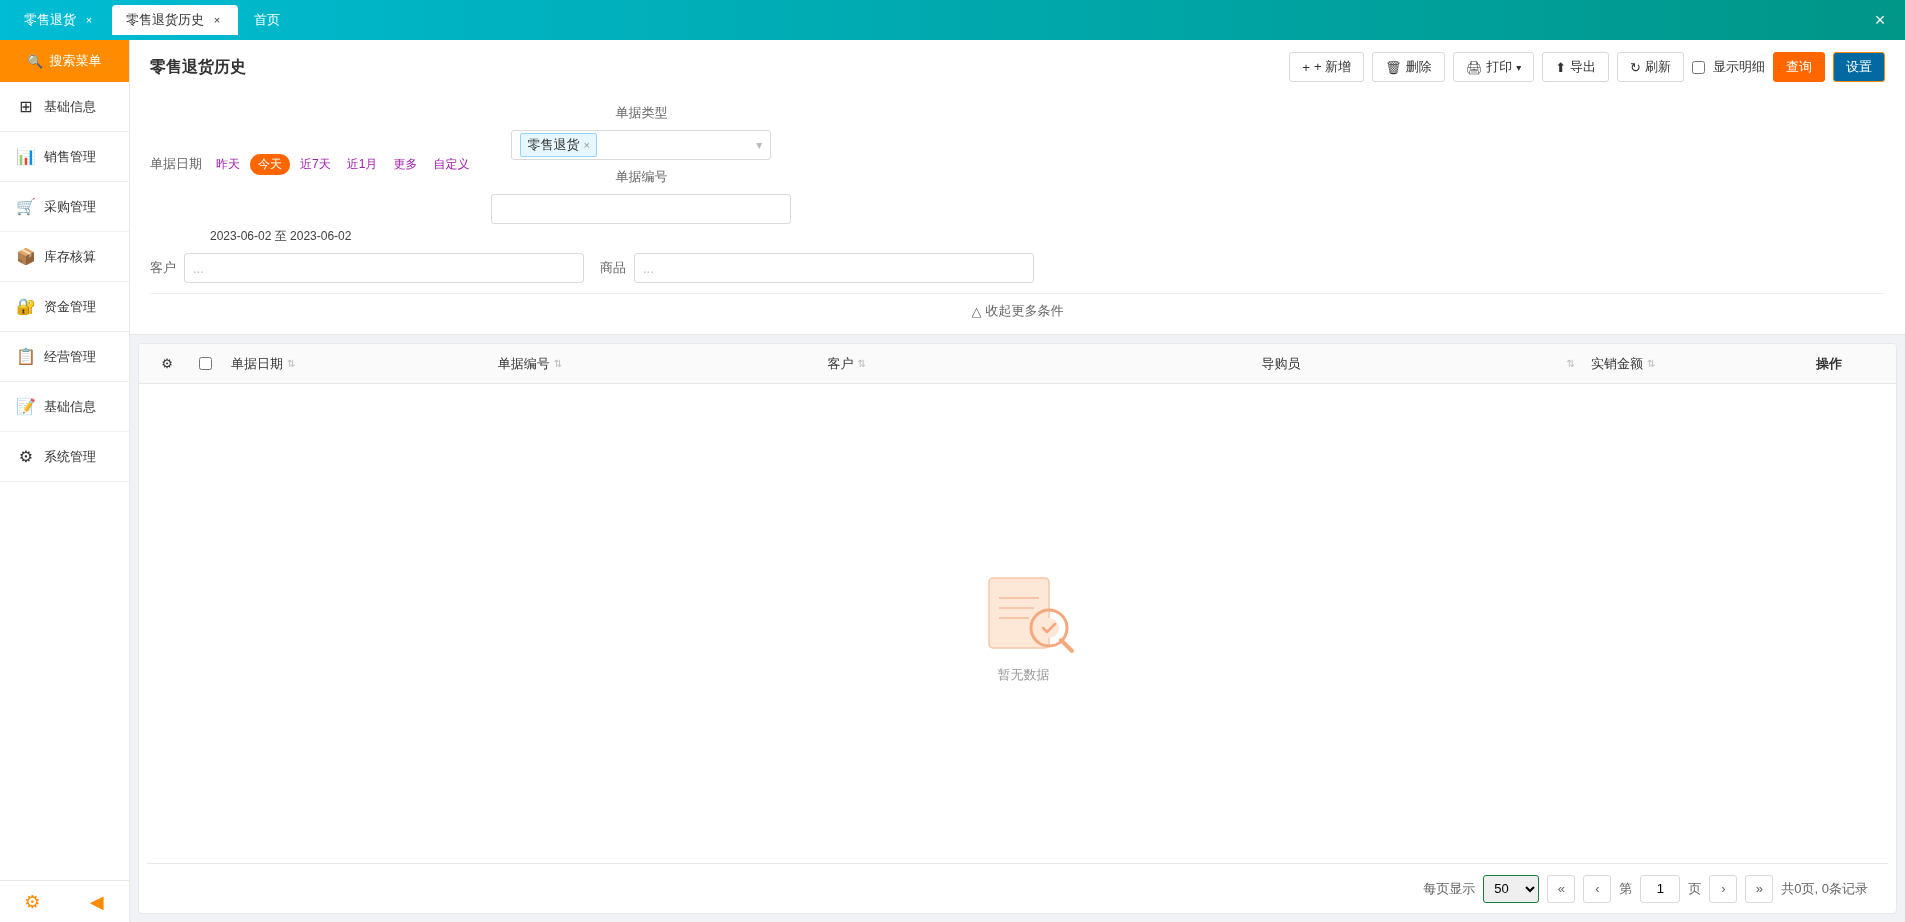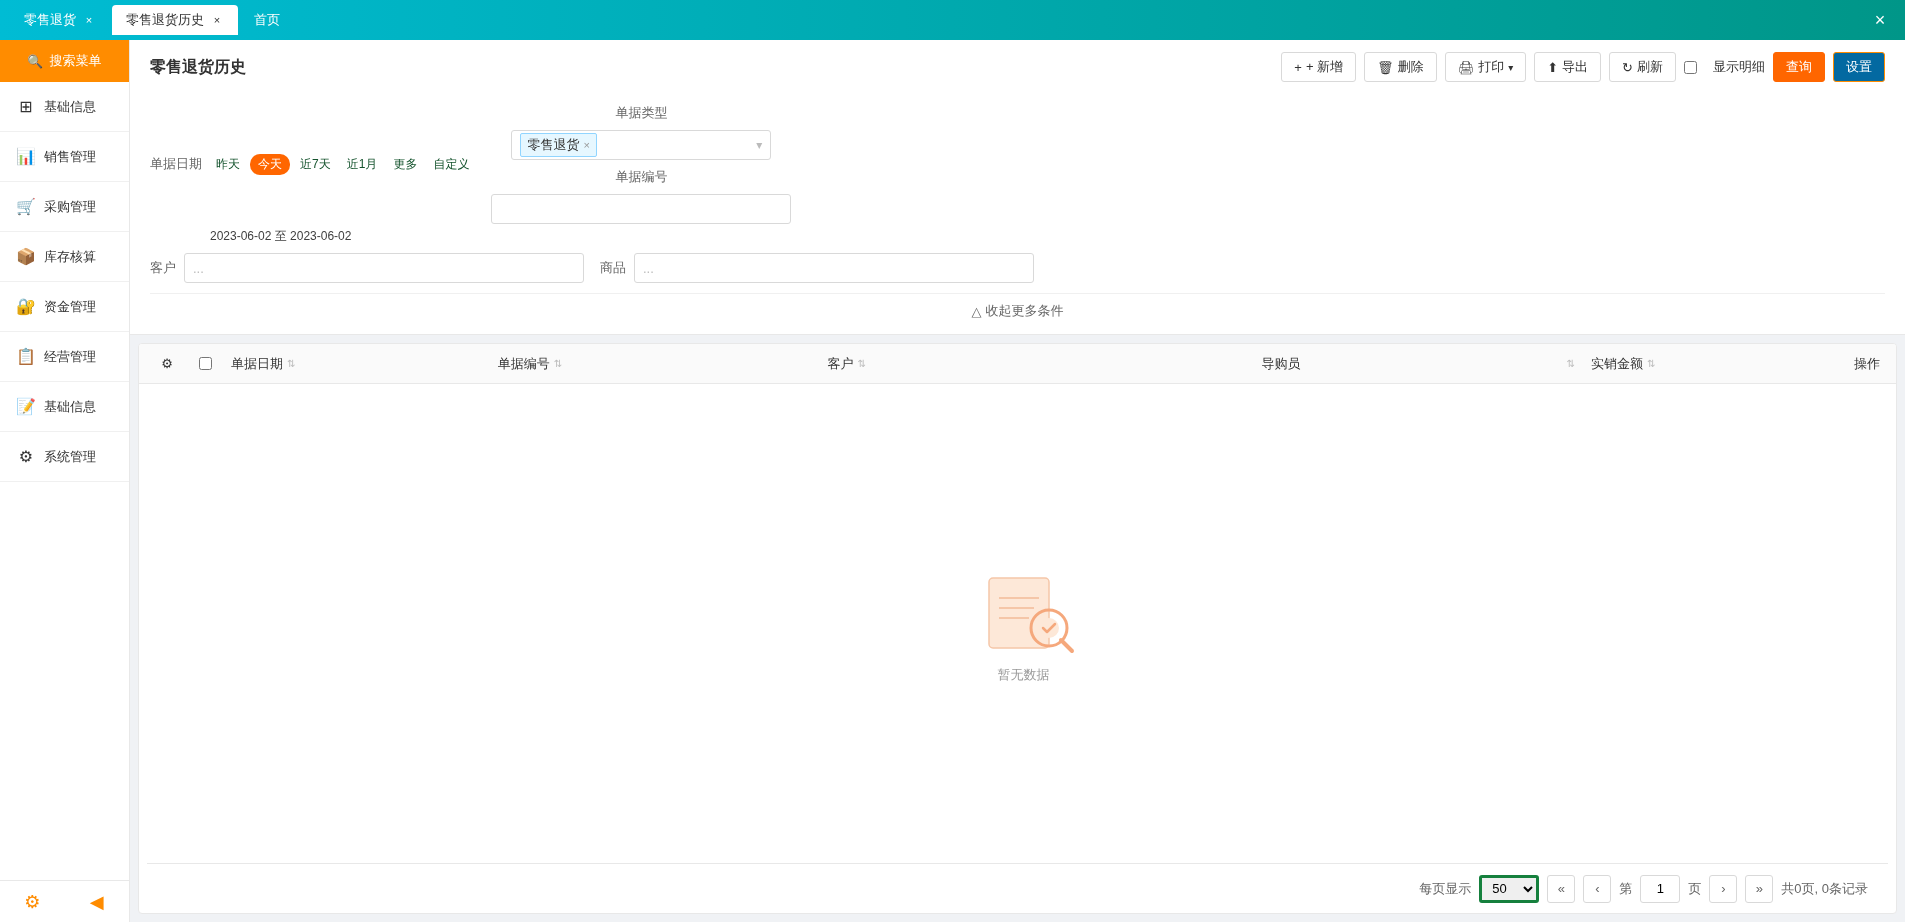--- a/index.html
+++ b/index.html
@@ -166,21 +166,21 @@
     }
     .btn-setting {
       background: #0369a1;
       border-color: #ff8c00;
       color: #fff;
       border-radius: 3px;
     }
     .checkbox-label {
       display: flex;
       align-items: center;
-      gap: 16px;
+      gap: 8px;
       cursor: pointer;
       color: #333;
     }
 
     
     .filter-area {
       padding: 10px 0;
     }
     .filter-row {
       display: flex;
@@ -200,21 +200,21 @@
       font-size: 13px;
     }
     .filter-date-options {
       display: flex;
       align-items: center;
       gap: 4px;
     }
     .date-opt {
       padding: 2px 6px;
       cursor: pointer;
-      color: #14532d;
+      color: #a21caf;
       font-size: 12px;
       border-radius: 2px;
     }
     .date-opt.active {
       background: #ff6600;
       color: #fff;
       border-radius: 10px;
       padding: 2px 8px;
     }
     .filter-date-range {
@@ -309,21 +309,21 @@
     }
     .th-checkbox {
       width: 36px;
       justify-content: center;
     }
     .th-date { flex: 1.2; }
     .th-doc-no { flex: 1.5; }
     .th-customer { flex: 2; }
     .th-guide { flex: 1.5; justify-content: space-between; }
     .th-amount { flex: 1; justify-content: flex-start; }
-    .th-ops { width: 80px; justify-content: flex-end; }
+    .th-ops { width: 80px; justify-content: flex-start; font-weight: bold; }
     .sort-icon { color: #bbb; font-size: 10px; }
 
     .table-body {
       flex: 1;
       display: flex;
       align-items: center;
       justify-content: center;
       flex-direction: column;
       gap: 0;
       padding-left: 12px;
@@ -343,21 +343,21 @@
       justify-content: flex-end;
       padding: 4px 20px;
       gap: 8px;
       flex-shrink: 0;
       margin: 0 8px;
       border-radius: 0 0 4px 4px;
     }
     .page-size-label { color: #666; font-size: 13px; }
     .page-size-select {
       height: 28px;
-      border: 3px solid #15803d;
+      border: 1px solid #15803d;
       border-radius: 3px;
       padding: 0 6px;
       cursor: pointer;
       font-size: 13px;
     }
     .page-btn {
       width: 28px; height: 28px;
       border: 1px solid #d9d9d9;
       border-radius: 3px;
       display: flex; align-items: center; justify-content: center;

